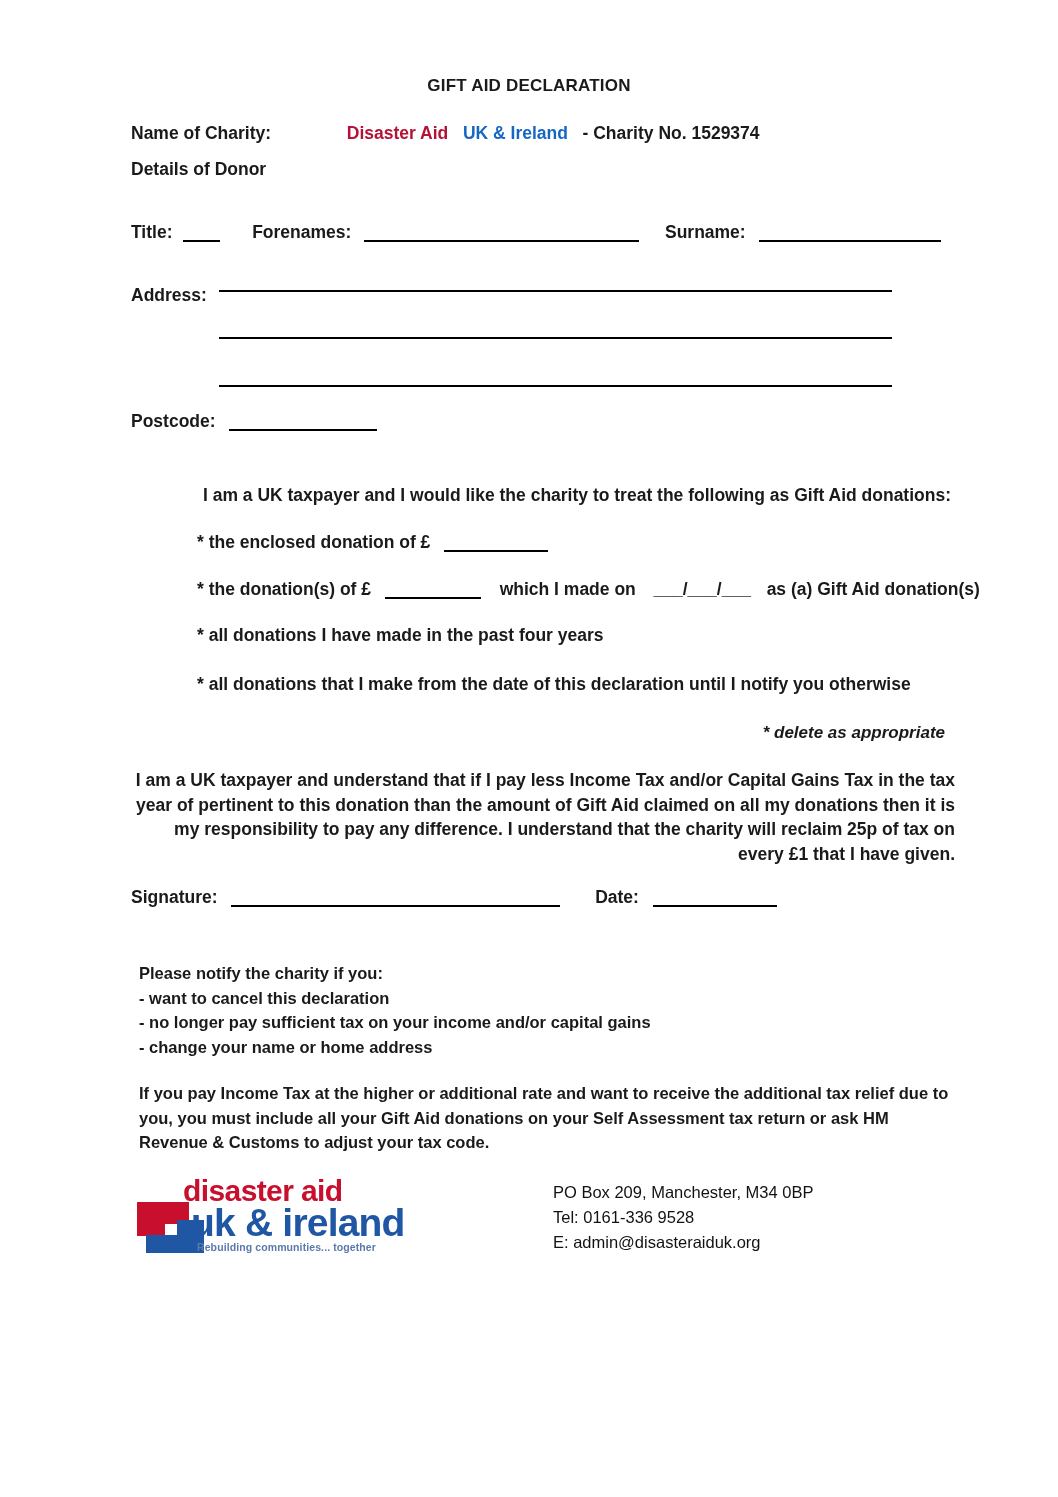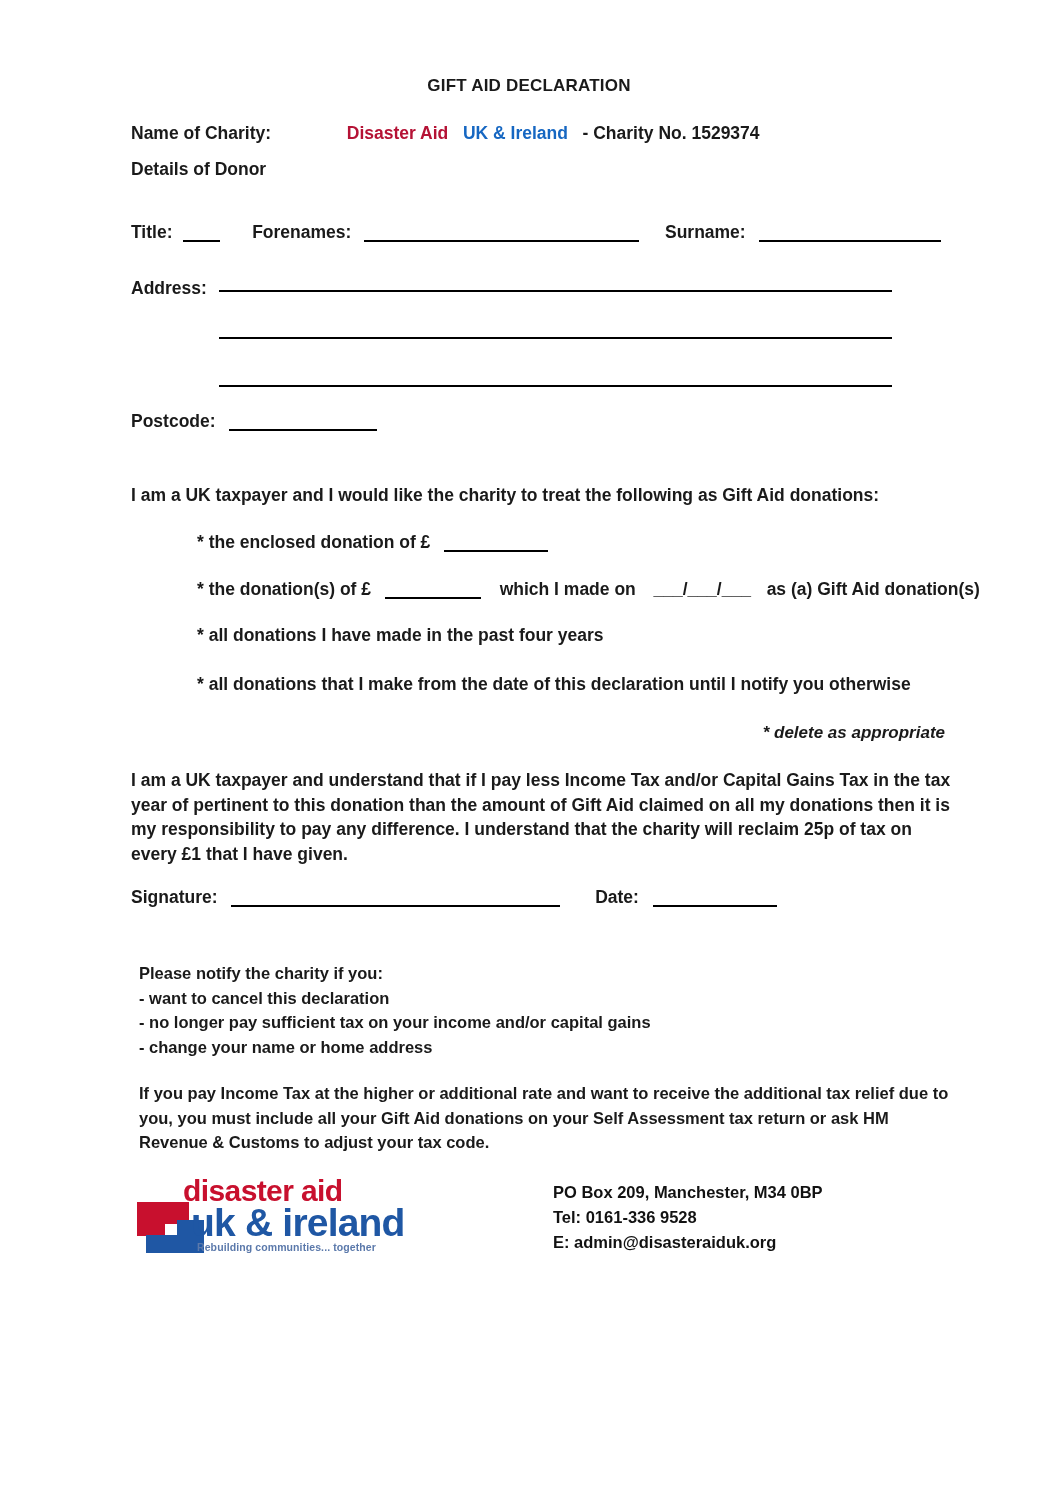--- a/index.html
+++ b/index.html
@@ -50,21 +50,21 @@
     width: 673px;
     border-bottom: 2.4px solid #000;
   }
   .para {
     position: absolute;
     left: 131px;
     width: 820px;
     font-size: 17.5px;
     font-weight: bold;
     line-height: 24.5px;
-    text-align: left;
+    text-align: right;
   }
   .bullet {
     position: absolute;
     left: 197px;
     font-size: 17.5px;
     font-weight: bold;
     white-space: nowrap;
     line-height: 1;
   }
   .delete-note {
@@ -160,21 +160,21 @@
     top: 44px;
     width: 27px;
     height: 33px;
     background: #1f57a4;
   }
   .contact {
     position: absolute;
     left: 553px;
     top: 1180px;
     font-size: 16.5px;
-    font-weight: bold;
+    font-weight: normal;
     line-height: 25px;
     color: #121212;
   }
 </style>
 </head>
 <body>
 
 <div class="page">
 
   <div class="doc-title">GIFT AID DECLARATION</div>
@@ -195,21 +195,21 @@
     <span>Title:</span>
     <span class="blank" style="width:37px;margin-left:6px;"></span>
     <span style="display:inline-block;width:22px;"></span>
     <span>Forenames:</span>
     <span class="blank" style="width:275px;margin-left:8px;"></span>
     <span style="display:inline-block;width:16px;"></span>
     <span>Surname:</span>
     <span class="blank" style="width:182px;margin-left:8px;"></span>
   </div>
 
-  <div class="row" style="top:280px;">Address:</div>
+  <div class="row" style="top:287px;">Address:</div>
   <div class="addr-line" style="top:290px;"></div>
   <div class="addr-line" style="top:337px;"></div>
   <div class="addr-line" style="top:385px;"></div>
 
   <div class="row" style="top:413px;">
     <span>Postcode:</span>
     <span class="blank" style="width:148px;margin-left:9px;"></span>
   </div>
 
   <div class="para" style="top:483px;">I am a UK taxpayer and I would like the charity to treat the following as Gift Aid donations:</div>

